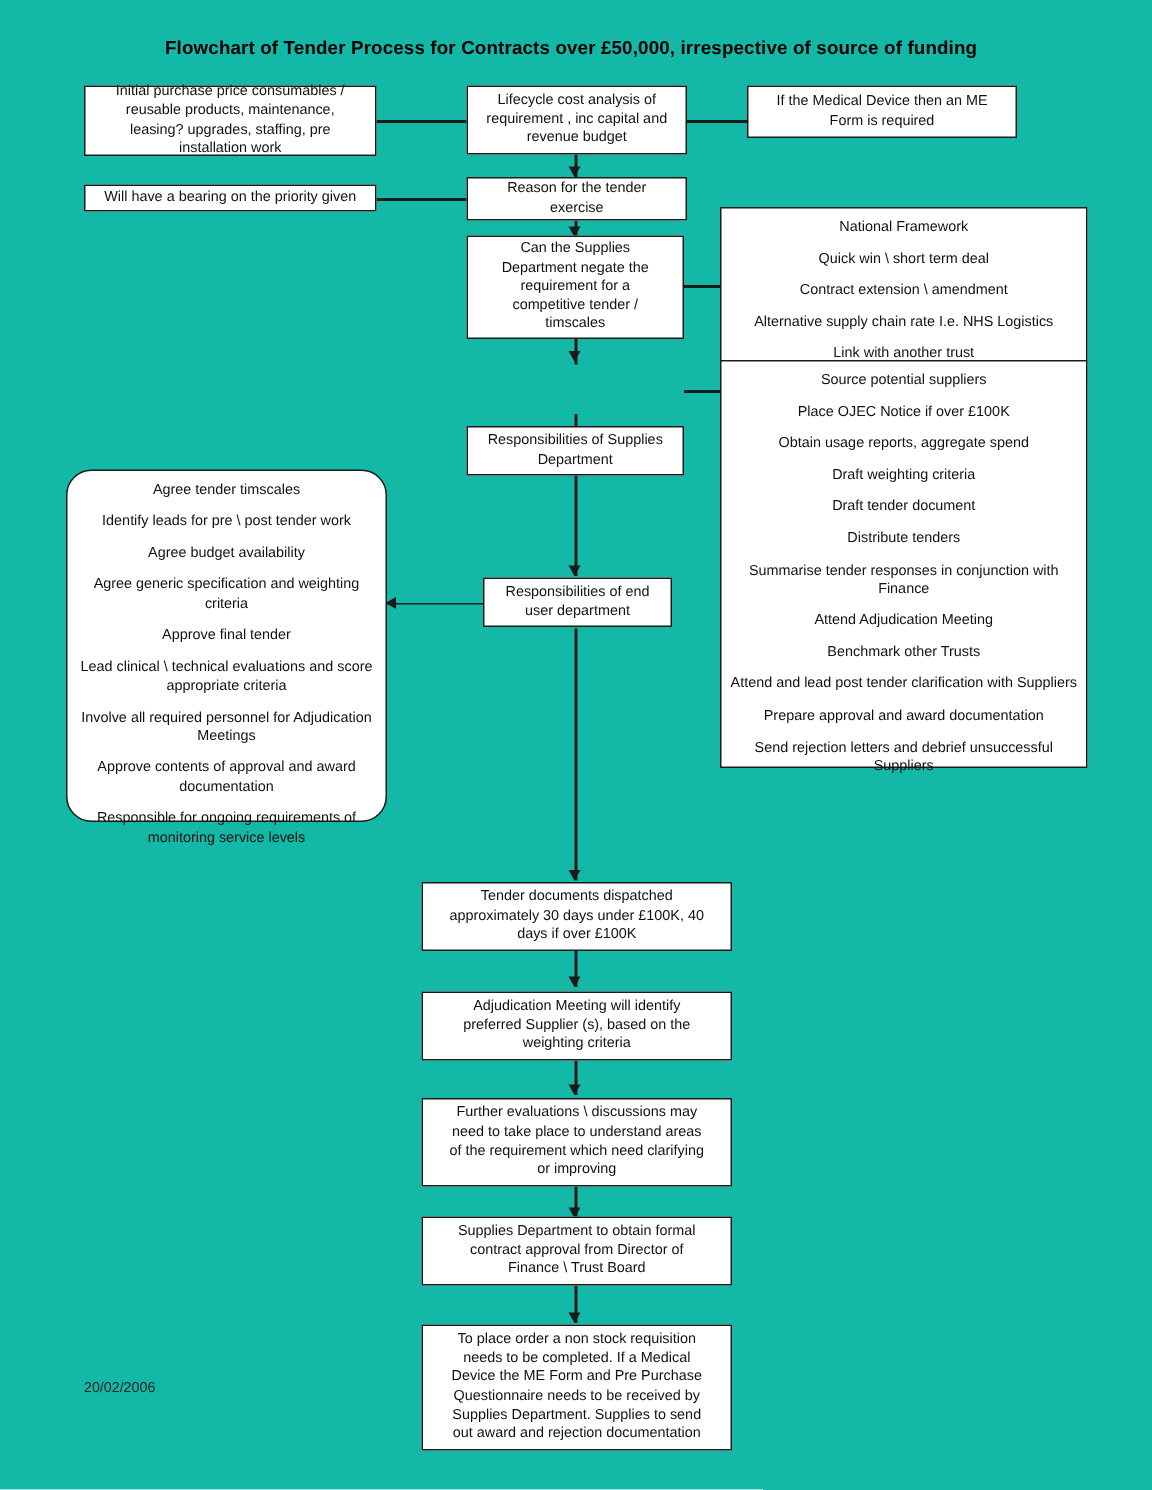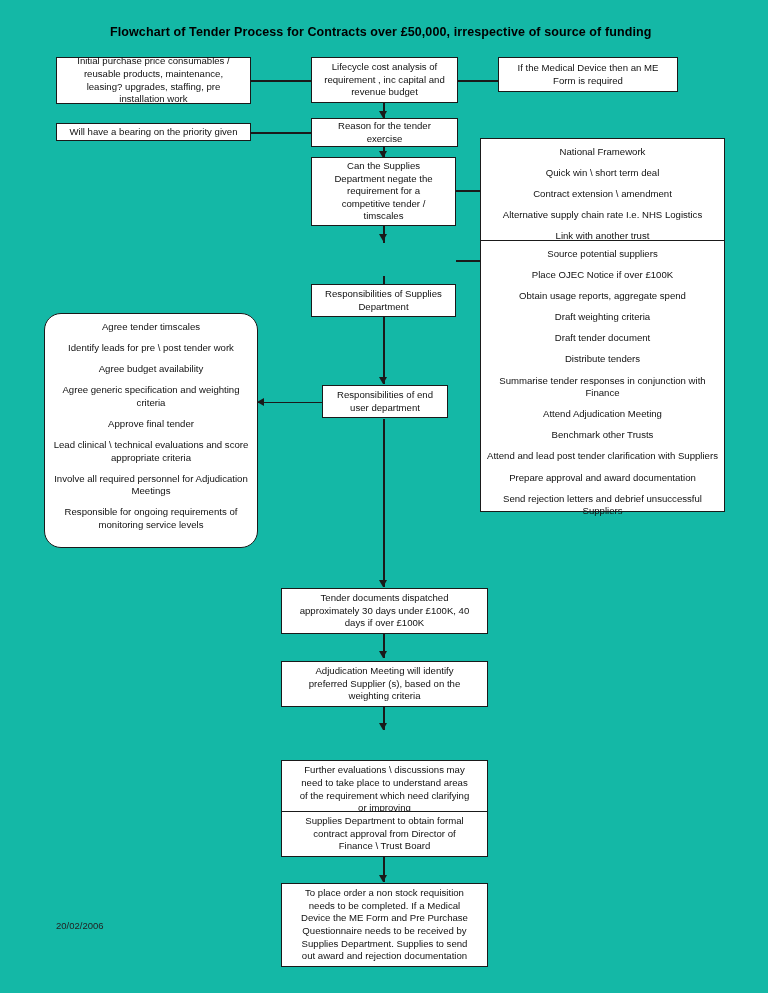--- a/index.html
+++ b/index.html
@@ -193,41 +193,42 @@
   </div>
 
   <div class="box list" style="left:44px; top:313px; width:214px; height:235px;border-radius:17px;">
     <span class="ln">Agree tender timscales</span>
     <span class="ln">Identify leads for pre \ post tender work</span>
     <span class="ln">Agree budget availability</span>
     <span class="ln">Agree generic specification and weighting criteria</span>
     <span class="ln">Approve final tender</span>
     <span class="ln">Lead clinical \ technical evaluations and score appropriate criteria</span>
     <span class="ln">Involve all required personnel for Adjudication Meetings</span>
+    <span class="ln">Approve contents of approval and award documentation</span>
     <span class="ln">Responsible for ongoing requirements of monitoring service levels</span>
   </div>
 
   <div class="box" style="left:322px; top:385px; width:126px; height:33px;">
     <span class="ln">Responsibilities of end</span>
     <span class="ln">user department</span>
   </div>
 
   <div class="box" style="left:281px; top:588px; width:207px; height:46px;">
     <span class="ln">Tender documents dispatched</span>
     <span class="ln">approximately 30 days under £100K, 40</span>
     <span class="ln">days if over £100K</span>
   </div>
 
   <div class="box" style="left:281px; top:661px; width:207px; height:46px;">
     <span class="ln">Adjudication Meeting will identify</span>
     <span class="ln">preferred Supplier (s), based on the</span>
     <span class="ln">weighting criteria</span>
   </div>
 
-  <div class="box" style="left:281px; top:760px; width:207px; height:59px;">
+  <div class="box" style="left:281px; top:732px; width:207px; height:59px;">
     <span class="ln">Further evaluations  \ discussions may</span>
     <span class="ln">need to take place to understand areas</span>
     <span class="ln">of the requirement which need clarifying</span>
     <span class="ln">or improving</span>
   </div>
 
   <div class="box" style="left:281px; top:811px; width:207px; height:46px;">
     <span class="ln">Supplies Department to obtain formal</span>
     <span class="ln">contract approval from Director of</span>
     <span class="ln">Finance \ Trust Board</span>

